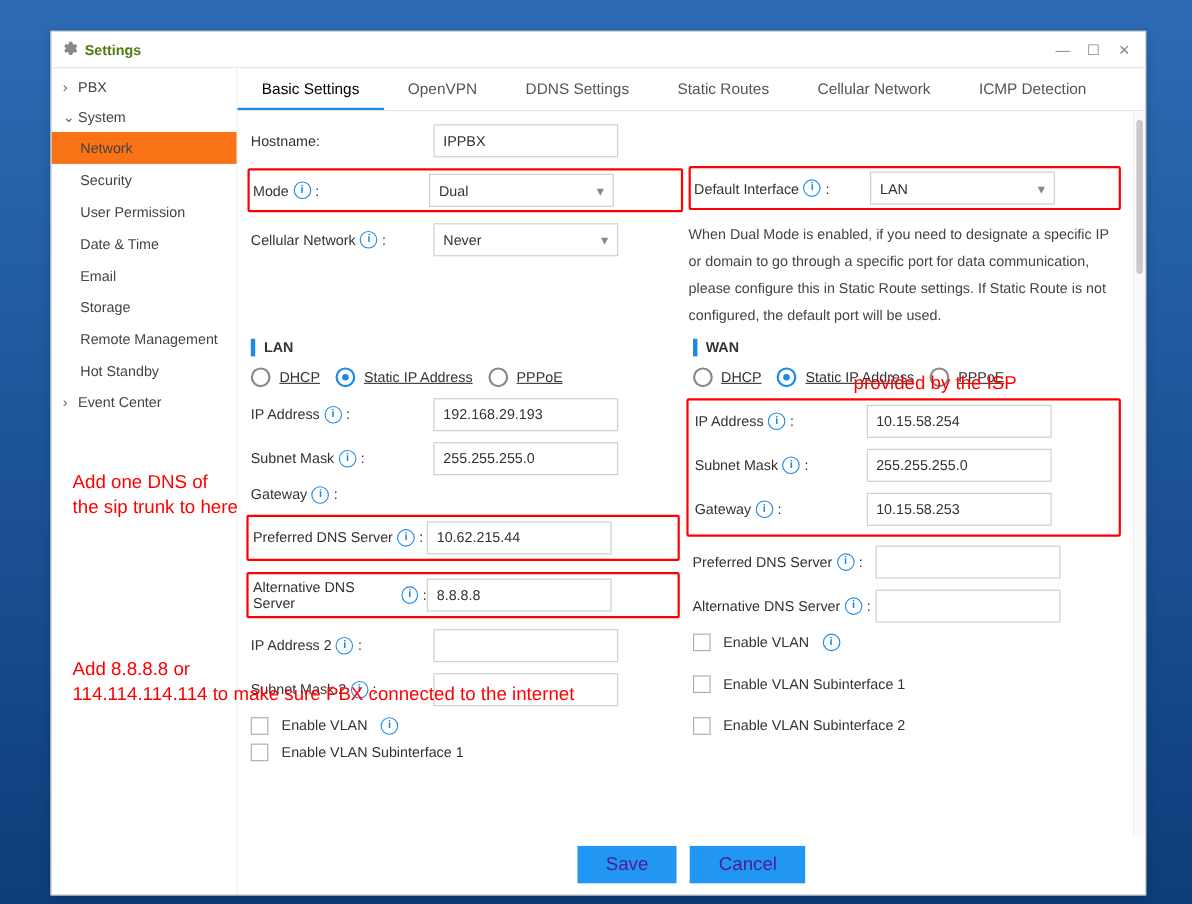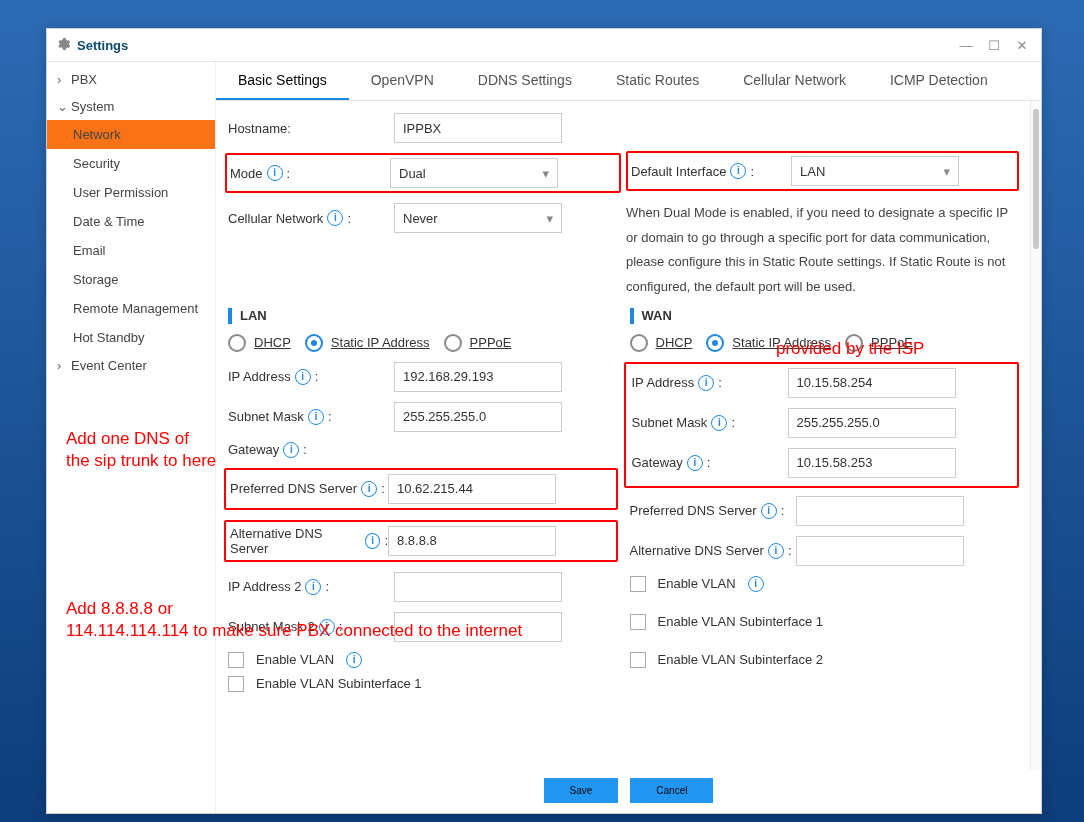--- a/index.html
+++ b/index.html
@@ -31,21 +31,21 @@
     align-items: center;
     border-bottom: 1px solid #e5e5e5;
     padding: 0 8px;
   }
   .titlebar .gear {
     margin-right: 6px;
     color: #777;
   }
   .titlebar .title {
     font-weight: bold;
-    color: #0c4a6e;
+    color: #4d7c0f;
     flex: 1;
   }
   .titlebar .winbtn {
     width: 22px;
     height: 22px;
     display: flex;
     align-items: center;
     justify-content: center;
     color: #888;
     margin-left: 6px;
@@ -270,23 +270,23 @@
   .footer {
     display: flex;
     justify-content: center;
     gap: 12px;
     padding: 8px 0 10px 0;
     border-top: 0;
   }
   .btn {
     padding: 7px 26px;
     background: #2196f3;
-    color: #000000;
+    color: #4c1d95;
     border: none;
-    font-size: 10px;
+    font-size: 17px;
     cursor: pointer;
   }
   .btn.secondary {
     background: #2196f3;
   }
 
   .annotation {
     position: absolute;
     color: #ff0000;
     font-size: 17px;

